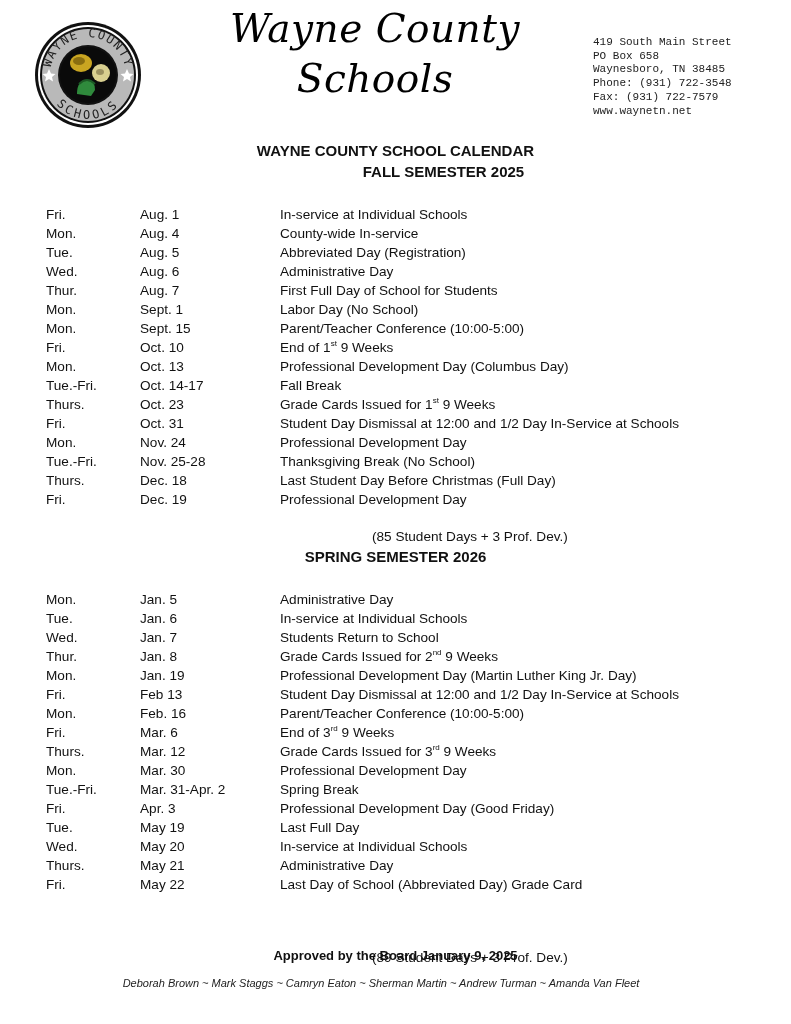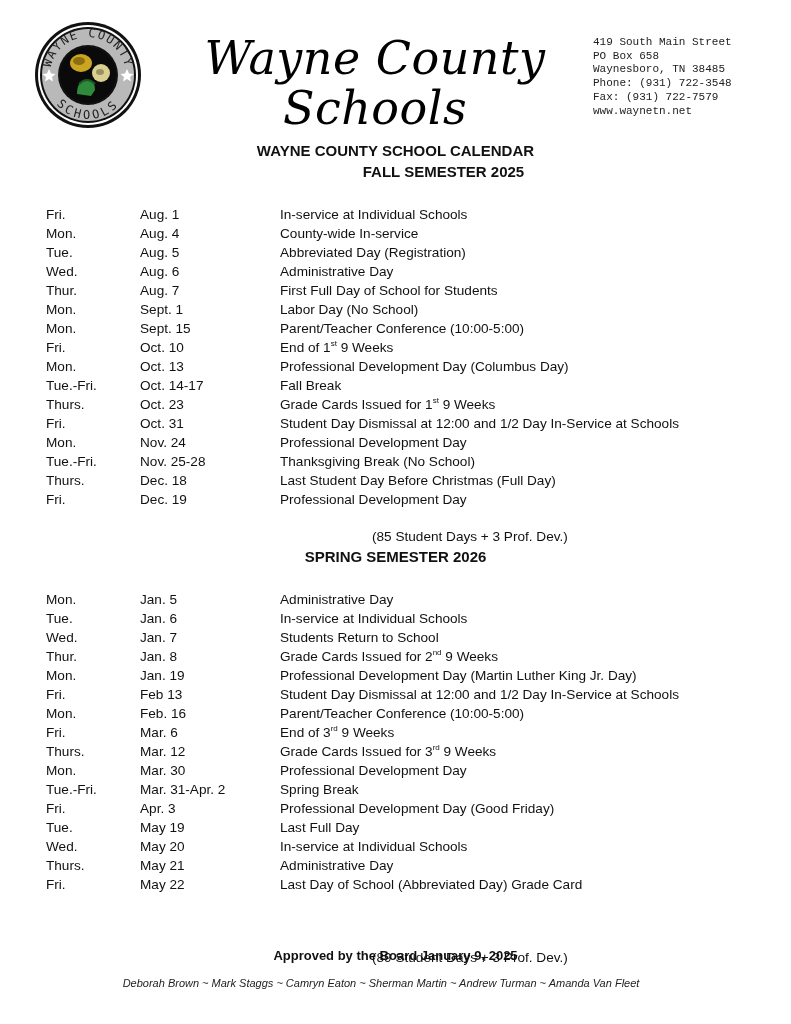--- a/index.html
+++ b/index.html
@@ -1,18 +1,18 @@
 <!DOCTYPE html>
 <html><head>
   <meta charset="utf-8">
   <style>
     html, body { margin:0; padding:0; background:#ffffff; }
     body { width:791px; height:1024px; position:relative; overflow:hidden; color:#111; font-family:"Liberation Sans", sans-serif; }
     .logo { position:absolute; left:33px; top:20px; width:110px; height:110px; }
-    .script-title { position:absolute; left:190px; top:33px; width:370px; text-align:center; font-family:"DejaVu Serif", serif; font-style:italic; font-size:46px; letter-spacing:0.5px; color:#000; line-height:50px; }
+    .script-title { position:absolute; left:190px; top:4px; width:370px; text-align:center; font-family:"DejaVu Serif", serif; font-style:italic; font-size:39px; letter-spacing:0.5px; color:#000; line-height:50px; }
     .officials { position:absolute; left:230px; top:88px; width:310px; text-align:center; font-family:"Liberation Serif", serif; font-size:15px; line-height:19px; color:#222; }
     .address { position:absolute; left:593px; top:36px; font-family:Liberation Mono, monospace; font-size:11px; line-height:13.7px; color:#222; }
     .heading { position:absolute; left:0; width:791px; text-align:center; font-weight:bold; font-size:15px; line-height:20px; }
     .h1 { top:141px; }
     .h2 { top:162px;padding-left:48px; }
     .h3 { top:547px; left:0; width:791px; }
     .rows { position:absolute; left:46px; }
     .row { position:relative; height:19px; font-size:13.6px; line-height:19px; white-space:nowrap; }
     .row .day { position:absolute; left:0; }
     .row .date { position:absolute; left:94px; }

